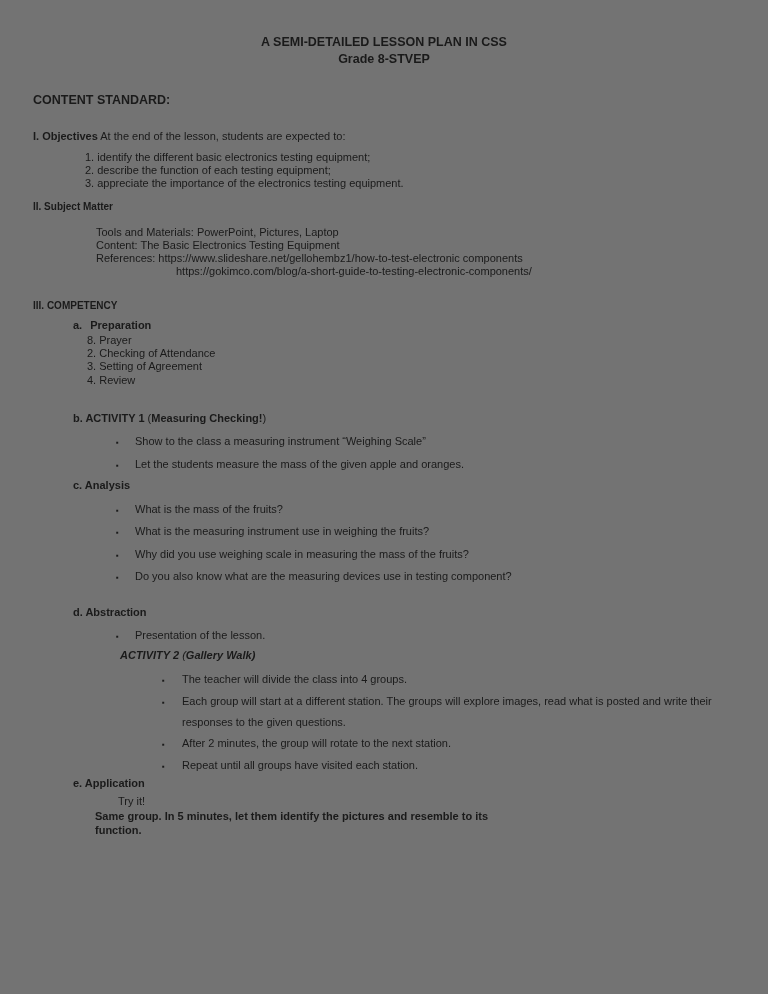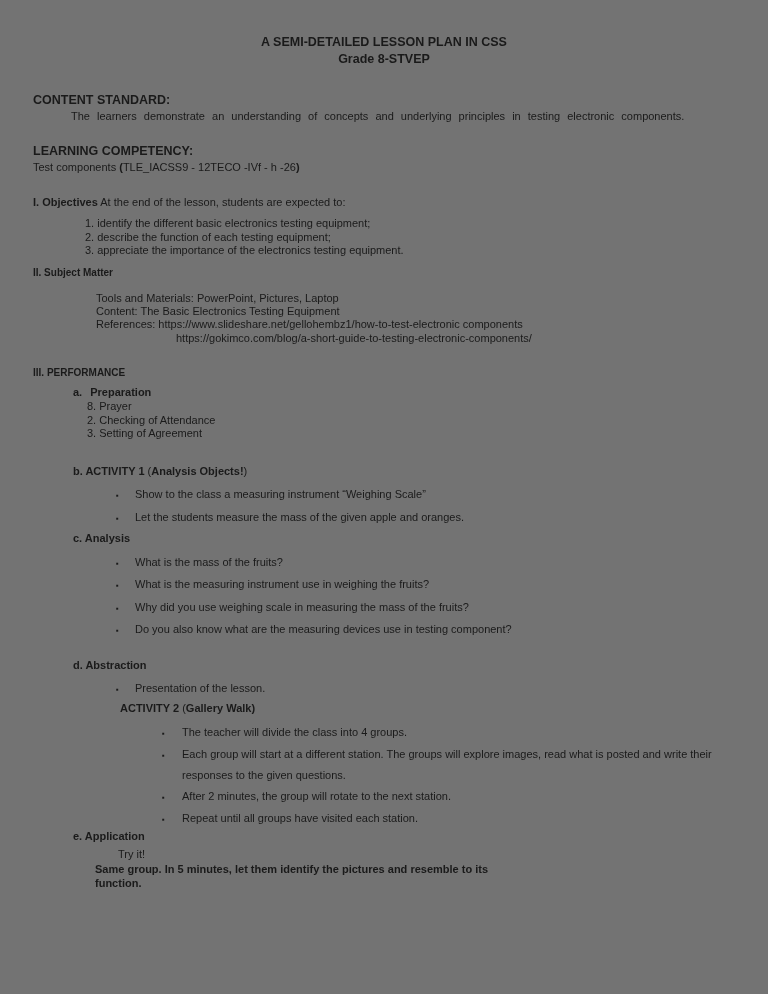--- a/index.html
+++ b/index.html
@@ -45,44 +45,39 @@
   .prep-list { margin-left:87px; margin-top:1px; line-height:13.2px; }
 
   .blist  { margin-top:6px; }
   .brow   { display:flex; align-items:baseline; margin-left:116px; line-height:20.5px; }
   .brow .bsq { width:19px; flex:none; font-size:8px; }
   .blist2 { margin-top:7px; }
   .brow2  { margin-left:162px; line-height:21px; }
   .brow2 .bsq { width:20px; }
   .brow2 .btxt { max-width:535px; }
 
-  .act2-h { margin-left:120px; margin-top:1px; font-weight:bold; line-height:13.5px; }
+  .act2-h { margin-left:120px; margin-top:1px; font-weight:bold; line-height:13.5px;font-style:italic; }
   .tryit  { margin-left:118px; margin-top:4px; font-weight:normal; line-height:13.5px; }
   .app-body { margin-left:95px; margin-top:2px; width:430px; line-height:13.4px;font-weight:bold; }
 </style>
 </head>
 <body>
 
 <div class="page">
 
   <div class="doc-title">
     <div>A SEMI-DETAILED LESSON PLAN IN CSS</div>
     <div>Grade 8-STVEP</div>
   </div>
 
   <div>
     <div class="h-caps mt-content">CONTENT STANDARD:</div>
-    <p class="para-justify">The learners demonstrate an understanding of concepts and underlying principles in testing electronic components.</p>
   </div>
 
 
-  <div>
-    <div class="h-caps mt-learn">LEARNING COMPETENCY:</div>
-    <p class="body-line"><span>Test components </span><span class="b">(</span><span>TLE_IACSS9 - 12TECO -IVf - h -26</span><span class="b">)</span></p>
-  </div>
 
   <div>
     <p class="roman-line"><span class="b">I. Objectives</span><span> At the end of the lesson, students are expected to:</span></p>
     <div class="obj-list">
       <div>1. identify the different basic electronics testing equipment;</div>
       <div>2. describe the function of each testing equipment;</div>
       <div>3. appreciate the importance of the electronics testing equipment.</div>
     </div>
   </div>
 
@@ -90,30 +85,31 @@
     <div class="roman-h mt-subj">II. Subject Matter</div>
     <div class="sm-block">
       <div>Tools and Materials: PowerPoint, Pictures, Laptop</div>
       <div>Content: The Basic Electronics Testing Equipment</div>
       <div>References: https://www.slideshare.net/gellohembz1/how-to-test-electronic components</div>
       <div class="sm-ref2">https://gokimco.com/blog/a-short-guide-to-testing-electronic-components/</div>
     </div>
   </div>
 
   <div>
-    <div class="roman-h mt-proc">III. PERFORMANCE</div>
+    <div class="roman-h mt-proc">III. COMPETENCY</div>
 
     <div class="sub-h mt-prep"><span>a.</span><span class="prep-title">Preparation</span></div>
     <div class="prep-list">
       <div>8. Prayer</div>
       <div>2. Checking of Attendance</div>
       <div>3. Setting of Agreement</div>
+      <div>4. Review</div>
     </div>
 
-    <div class="sub-h mt-act1"><span>b. ACTIVITY 1</span><span class="rg"> (</span><span>Analysis Objects!</span><span class="rg">)</span></div>
+    <div class="sub-h mt-act1"><span>b. ACTIVITY 1</span><span class="rg"> (</span><span>Measuring Checking!</span><span class="rg">)</span></div>
     <div class="blist">
       <div class="brow">
           <span class="bsq">▪</span>
           <span class="btxt">Show to the class a measuring instrument “Weighing Scale”</span>
         </div>
       <div class="brow">
           <span class="bsq">▪</span>
           <span class="btxt">Let the students measure the mass of the given apple and oranges.</span>
         </div>
     </div>

